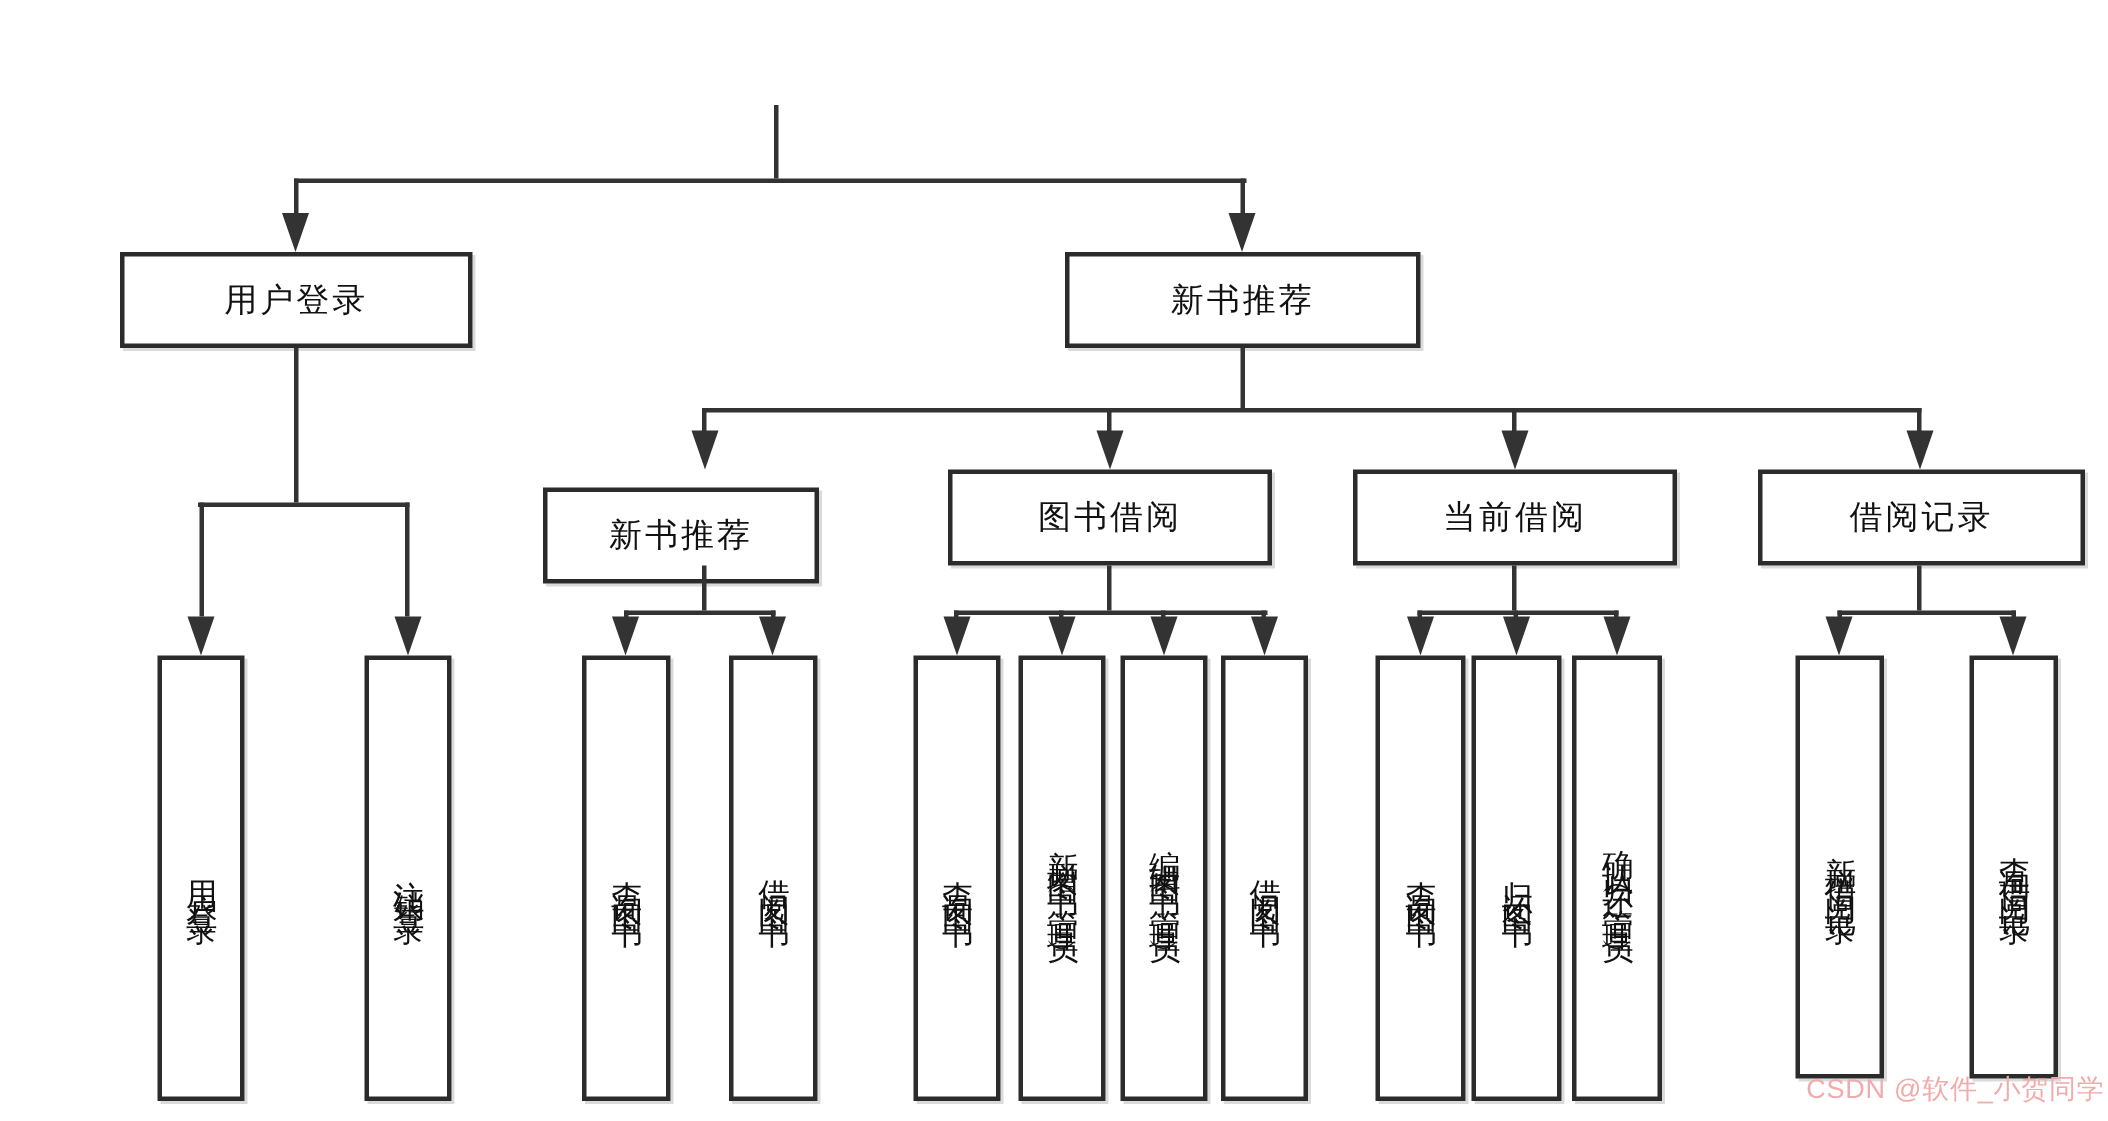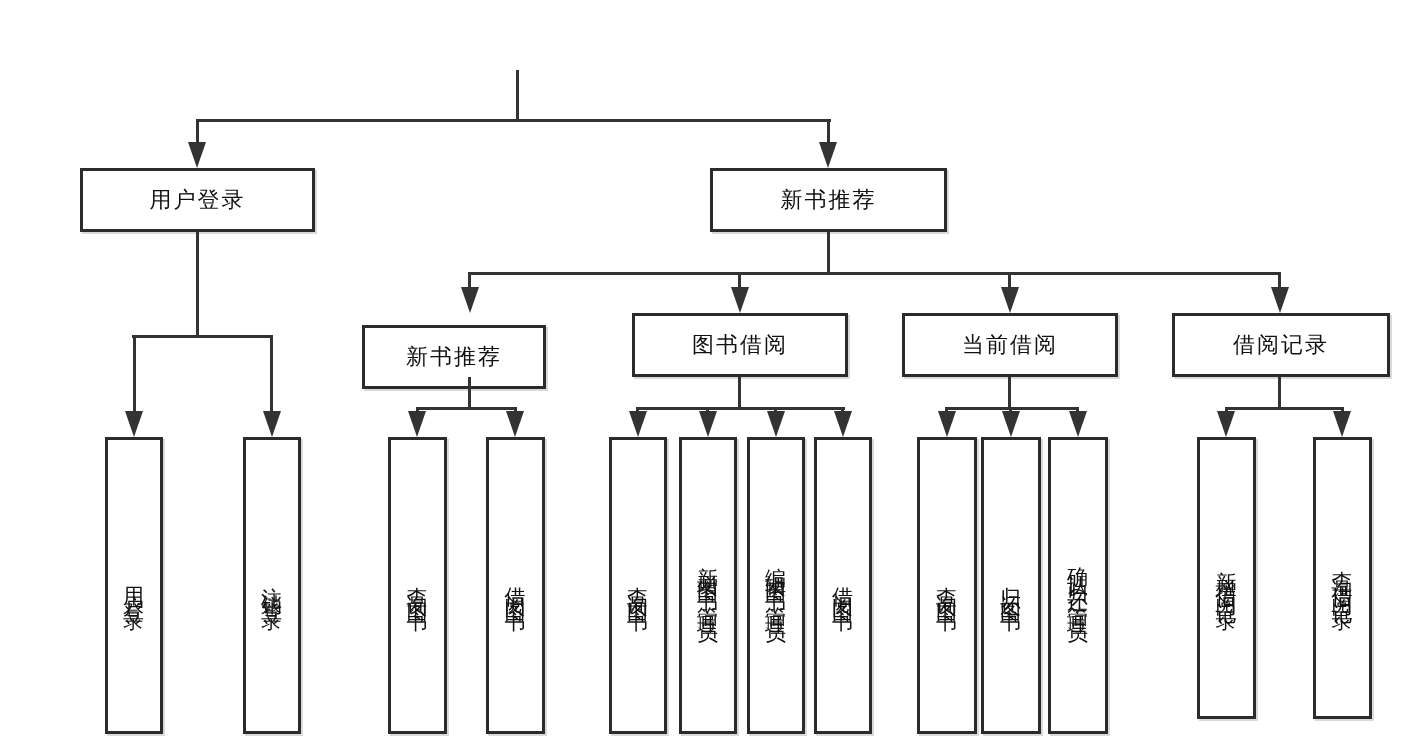--- a/index.html
+++ b/index.html
@@ -151,14 +151,15 @@
     <span>确认归还（管理员）</span>
   </div>
 
   <div class="box vert" style="left:1197px;top:437px;width:59px;height:282px">
     <span>新增借阅记录</span>
   </div>
   <div class="box vert" style="left:1313px;top:437px;width:59px;height:282px">
     <span>查询借阅记录</span>
   </div>
 
+  <div class="watermark">CSDN @软件_小贺同学</div>
 
 </div>
 
 </body></html>

